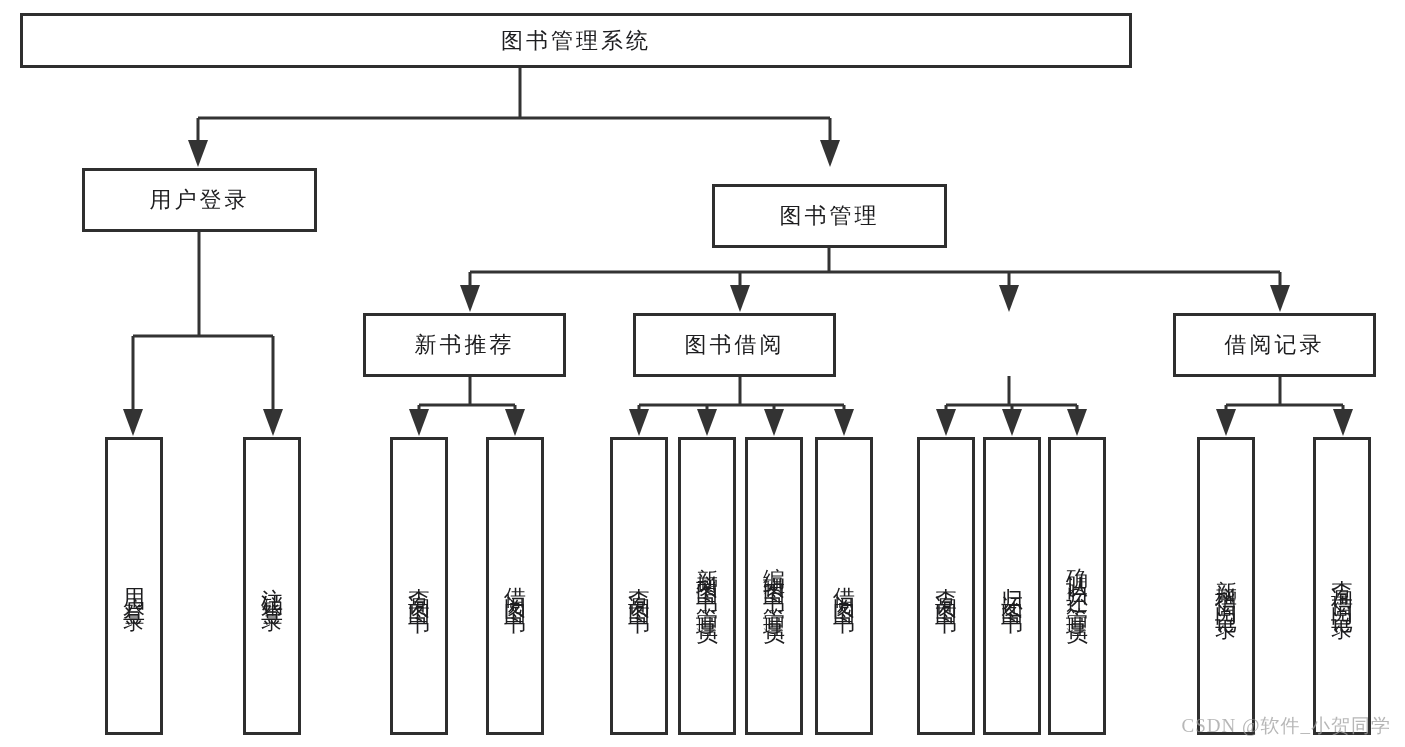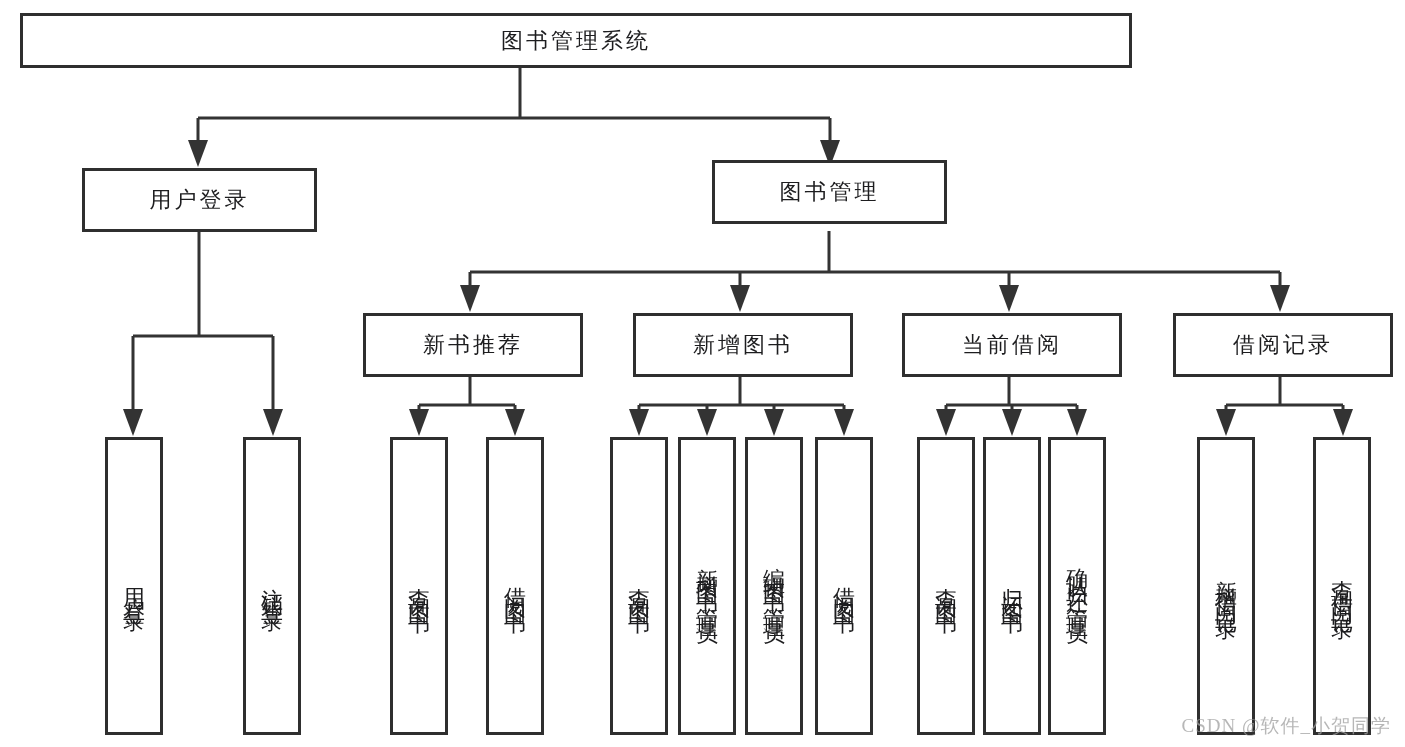--- a/index.html
+++ b/index.html
@@ -24,22 +24,22 @@
     display: flex;
     align-items: center;
     justify-content: center;
     color: #1d1d1f;
     font-size: 22px;
     letter-spacing: 3px;
     white-space: nowrap;
   }
   .node-root   { left: 20px;  top: 13px;  width: 1112px; height: 55px; }
   .node-l2a    { left: 82px;  top: 168px; width: 235px;  height: 64px; }
-  .node-l2b    { left: 712px; top: 160px; width: 235px;  height: 64px; }
-  .node-l3     { top: 313px;  width: 220px; height: 64px; }
+  .node-l2b    { left: 712px; top: 184px; width: 235px;  height: 64px; }
+  .node-l3     { top: 313px;  width: 203px; height: 64px; }
   .node-g1     { left: 363px; }
   .node-g2     { left: 633px; }
   .node-g3     { left: 902px; }
   .node-g4     { left: 1173px; }
   .leaf {
     position: absolute;
     top: 437px;
     width: 58px;
     height: 298px;
     background: #ffffff;
@@ -137,22 +137,21 @@
       <polygon points="1333,409 1353,409 1343,436"></polygon>
     </g>
   </svg>
 
   <div class="node node-root">图书管理系统</div>
 
   <div class="node node-l2a">用户登录</div>
   <div class="node node-l2b">图书管理</div>
 
   <div class="node node-l3 node-g1">新书推荐</div>
-  <div class="node node-l3 node-g2">新增图书</div>
-  <div class="node node-l3 node-g3">当前借阅</div>
+  <div class="node node-l3 node-g2">图书借阅</div>
   <div class="node node-l3 node-g4">借阅记录</div>
 
   <div class="leaf leaf-1">
     <span class="v-text">用户登录</span>
   </div>
   <div class="leaf leaf-2">
     <span class="v-text">注销登录</span>
   </div>
 
   <div class="leaf leaf-3">

